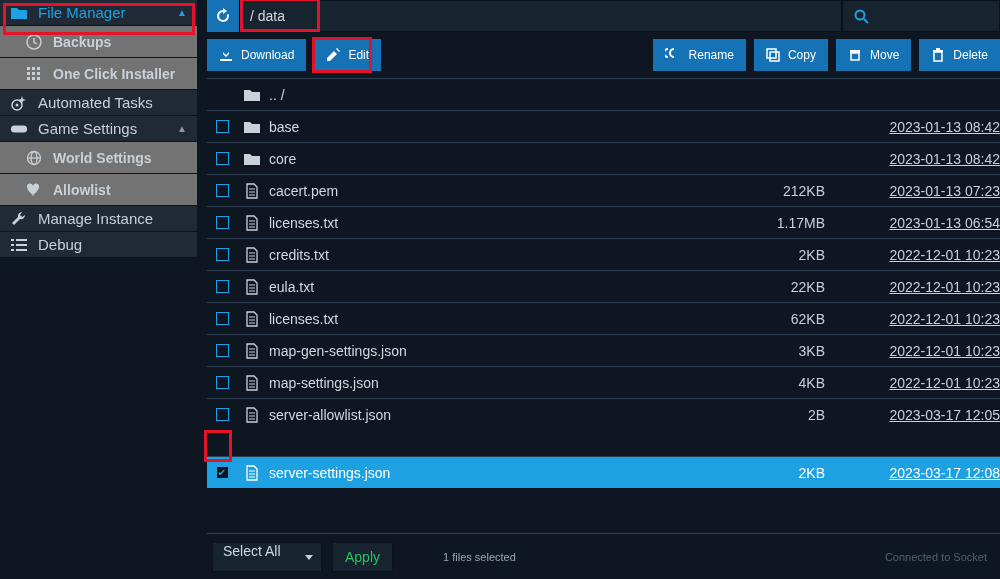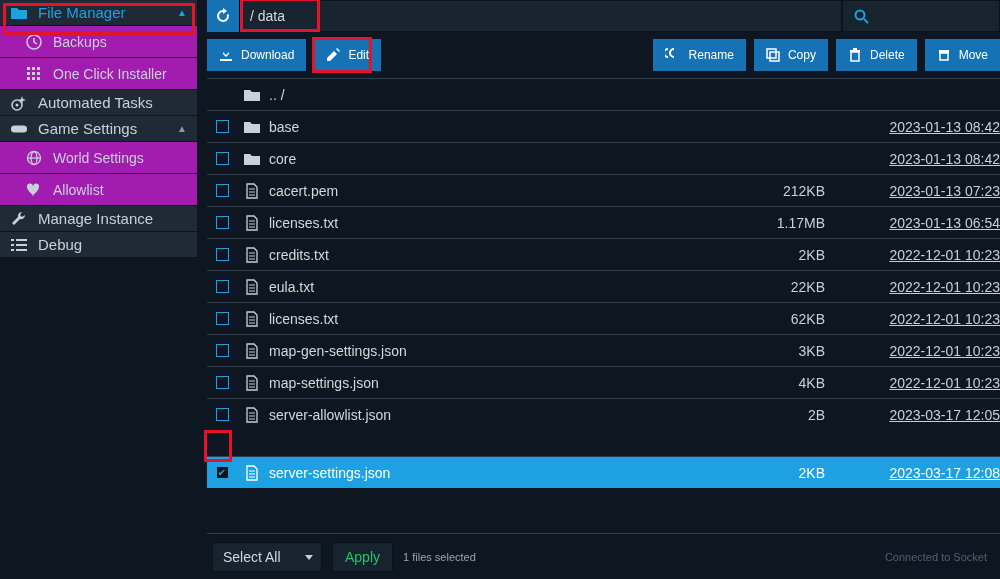--- a/index.html
+++ b/index.html
@@ -7,21 +7,21 @@
   #app { width:1000px; height:579px; background:#0e1621; position:relative; overflow:hidden; }
 
   
   .sidebar { position:absolute; top:0; left:0; width:197px; height:579px; background:#0e1621; }
   .nav-section { display:flex; align-items:center; height:26px; padding:0 10px; background:#1f2a36; border-bottom:1px solid #0b131c; cursor:pointer; }
   .nav-section .label { margin-left:10px; font-size:15px; color:#c8d0d8; }
   .nav-section.active { color:#1ea1e2; }
   .nav-section.active .label { color:#1ea1e2; }
   .nav-section .chev { margin-left:auto; font-size:10px; color:#8a98a6; }
   .nav-section.active .chev { color:#1ea1e2; }
-  .nav-sub { display:flex; align-items:center; height:32px; padding:0 10px 0 25px; background:#a21caf; border-bottom:1px solid #0b131c; cursor:pointer; font-size:14px; }
+  .nav-sub { display:flex; align-items:center; height:32px; padding:0 10px 0 25px; background:#737373; border-bottom:1px solid #0b131c; cursor:pointer; font-size:14px;font-weight:bold; }
   .nav-sub .label { margin-left:10px; color:#c8d0d8; }
   .sidebar .ico { width:18px; display:inline-flex; justify-content:center; }
 
   
   .main { position:absolute; left:207px; top:0; right:0; height:579px; display:flex; flex-direction:column; }
 
   
   .topbar { display:flex; height:32px; }
   .bc-home { width:32px; height:32px; background:#1573b5; display:flex; align-items:center; justify-content:center; cursor:pointer; }
   .bc-path { flex:1; height:32px; background:#182330; border:1px solid #0a121b; display:flex; align-items:center; padding:0 10px; font-size:14px; color:#d1d8df; }
@@ -45,24 +45,24 @@
   .row.sel { background:#1ea1e2; color:#fff;margin-top:26px; }
   .row.sel .name, .row.sel .size, .row.sel .date, .row.sel .ic { color:#fff; }
   .row.hoverable { cursor:pointer; }
 
   .chk { width:13px; height:13px; border:1px solid #1ea1e2; background:transparent; display:inline-block; }
   .chk.checked { background:#0b131c; display:flex; align-items:center; justify-content:center; }
   .chk.checked::after { content:"✔"; font-size:10px; color:#1ea1e2; line-height:1; }
 
   
   .footer { height:46px; border-top:1px solid #2b3f50; display:flex; align-items:center; padding:0 5px; gap:10px; }
-  .select-all { height:30px; background:#182330; border:1px solid #0a121b; color:#d1d8df; font-size:14px; padding:0 22px 0 10px; position:relative; min-width:110px; cursor:pointer; display:flex; align-items:center; }
+  .select-all { height:30px; background:#182330; border:1px solid #0a121b; color:#d1d8df; font-size:14px; padding:0 22px 0 10px; position:relative; min-width:110px; cursor:pointer; display:flex; }
   .select-all::after { content:""; position:absolute; right:8px; top:12px; border-left:4px solid transparent; border-right:4px solid transparent; border-top:5px solid #c8d0d8; }
   .apply-btn { height:30px; background:#182330; border:1px solid #0a121b; color:#22c55e; padding:0 12px; font-size:14px; cursor:pointer; display:flex; align-items:center; }
-  .files-sel { font-size:11px; color:#9aa5b0; }
+  .files-sel { font-size:11px; color:#9aa5b0;margin-left:40px; }
   .sock { margin-left:auto; font-size:11px; color:#4f6070; padding-right:8px; }
 
   
   .hl { position:absolute; border:3px solid #e3142a; pointer-events:none; }
 
   svg { display:block; }
 </style>
 </head>
 <body>
 
@@ -217,35 +217,35 @@
           <svg width="14" height="14" viewBox="0 0 14 14">
               <rect x="1" y="1" width="9" height="9" fill="none" stroke="#fff" stroke-width="1.5"></rect>
               <rect x="4" y="4" width="9" height="9" fill="none" stroke="#fff" stroke-width="1.5"></rect>
             </svg>
         </span>
         <span>Copy</span>
       </button>
       <button class="btn">
         <span class="bico">
           <svg width="14" height="14" viewBox="0 0 14 14">
+              <rect x="2" y="2" width="10" height="3" fill="#fff"></rect>
+              <rect x="3" y="5" width="8" height="7" fill="none" stroke="#fff" stroke-width="1.5"></rect>
+            </svg>
+        </span>
+        <span>Move</span>
+      </button>
+      <button class="btn">
+        <span class="bico">
+          <svg width="14" height="14" viewBox="0 0 14 14">
               <rect x="3" y="4" width="8" height="9" fill="none" stroke="#fff" stroke-width="1.5"></rect>
               <rect x="2" y="2" width="10" height="2" fill="#fff"></rect>
               <rect x="5" y="0" width="4" height="2" fill="#fff"></rect>
             </svg>
         </span>
         <span>Delete</span>
-      </button>
-      <button class="btn">
-        <span class="bico">
-          <svg width="14" height="14" viewBox="0 0 14 14">
-              <rect x="2" y="2" width="10" height="3" fill="#fff"></rect>
-              <rect x="3" y="5" width="8" height="7" fill="none" stroke="#fff" stroke-width="1.5"></rect>
-            </svg>
-        </span>
-        <span>Move</span>
       </button>
     </div>
 
     <div class="filetable" id="filetable">
         <div class="row head hoverable">
           <div class="cb"></div>
           <div class="ic">
             <svg width="18" height="14" viewBox="0 0 18 14">
               <path fill="#c8d0d8" d="M1 2h6l2 2h8v9H1z"></path>
             </svg>

